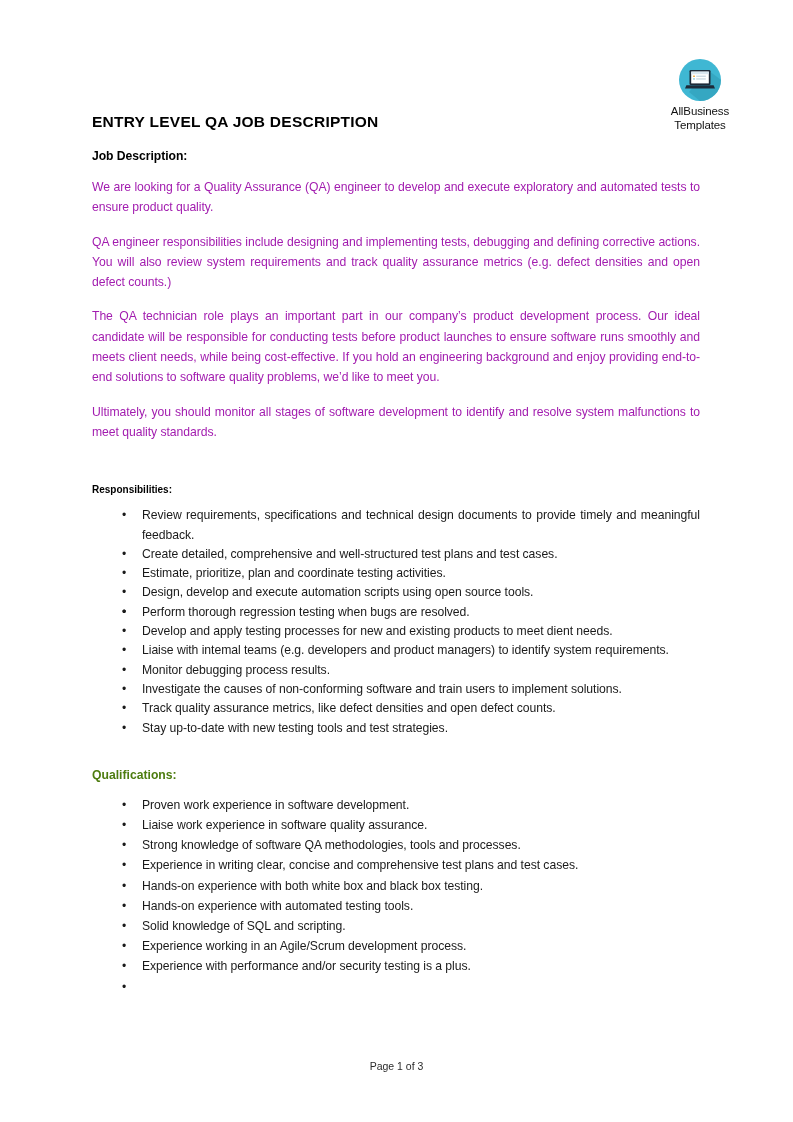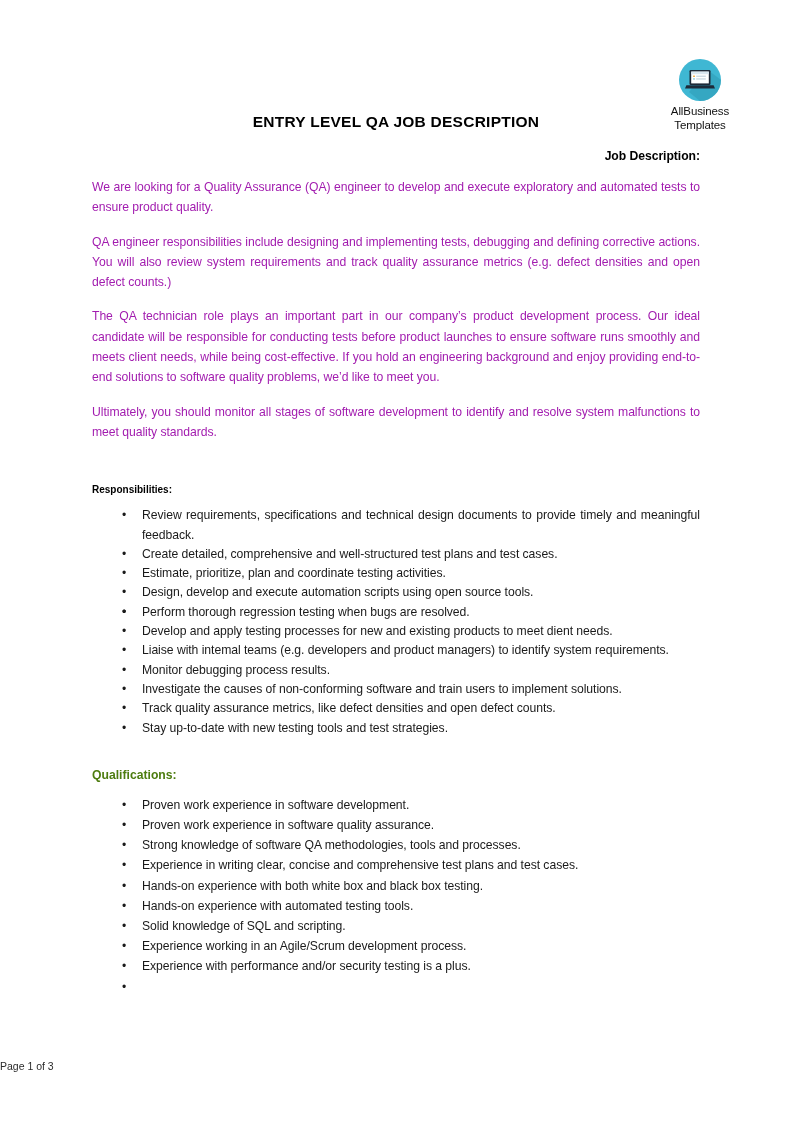--- a/index.html
+++ b/index.html
@@ -50,33 +50,31 @@
     left: 92px;
     top: 0;
     width: 608px;
   }
 
   .doc-title {
     margin: 0;
     padding-top: 113px;
     font-size: 15.5px;
     font-weight: bold;
-    text-align: center;
     letter-spacing: 0.25px;
     color: #000000;
   }
 
   .section-label {
     margin: 0;
     padding-top: 18px;
     font-size: 12.2px;
     font-weight: bold;
     color: #000000;
     letter-spacing: -0.05px;
-    text-align: right;
   }
 
   p.body-para {
     margin: 0;
     padding-top: 14px;
     font-size: 12.2px;
     line-height: 20.3px;
     text-align: justify;
     text-justify: inter-word;
     color: #a21caf;
@@ -132,20 +130,21 @@
   }
   
   ul.bullets li.single { text-align: left; }
 
   
   .footer {
     position: absolute;
     left: 0;
     top: 1060px;
     width: 793px;
+    text-align: center;
     font-size: 10.5px;
     color: #2b2b2b;
   }
 </style>
 </head>
 <body>
 
 <div class="page">
 
   <div class="logo-block">
@@ -192,21 +191,21 @@
       <li class="single"><span class="bullet-dot">•</span><span>Monitor debugging process results.</span></li>
       <li class="single"><span class="bullet-dot">•</span><span>Investigate the causes of non-conforming software and train users to implement solutions.</span></li>
       <li class="single"><span class="bullet-dot">•</span><span>Track quality assurance metrics, like defect densities and open defect counts.</span></li>
       <li class="single"><span class="bullet-dot">•</span><span>Stay up-to-date with new testing tools and test strategies.</span></li>
     </ul>
 
     <div class="heading-qualifications">Qualifications:</div>
 
     <ul class="bullets loose">
       <li class="single"><span class="bullet-dot">•</span><span>Proven work experience in software development.</span></li>
-      <li class="single"><span class="bullet-dot">•</span><span>Proven work experience in software quality assurance.</span></li>
+      <li class="single"><span class="bullet-dot">•</span><span>Liaise work experience in software quality assurance.</span></li>
       <li class="single"><span class="bullet-dot">•</span><span>Strong knowledge of software QA methodologies, tools and processes.</span></li>
       <li class="single"><span class="bullet-dot">•</span><span>Experience in writing clear, concise and comprehensive test plans and test cases.</span></li>
       <li class="single"><span class="bullet-dot">•</span><span>Hands-on experience with both white box and black box testing.</span></li>
       <li class="single"><span class="bullet-dot">•</span><span>Hands-on experience with automated testing tools.</span></li>
       <li class="single"><span class="bullet-dot">•</span><span>Solid knowledge of SQL and scripting.</span></li>
       <li class="single"><span class="bullet-dot">•</span><span>Experience working in an Agile/Scrum development process.</span></li>
       <li class="single"><span class="bullet-dot">•</span><span>Experience with performance and/or security testing is a plus.</span></li>
       <li class="single"><span class="bullet-dot">•</span></li>
     </ul>
 

